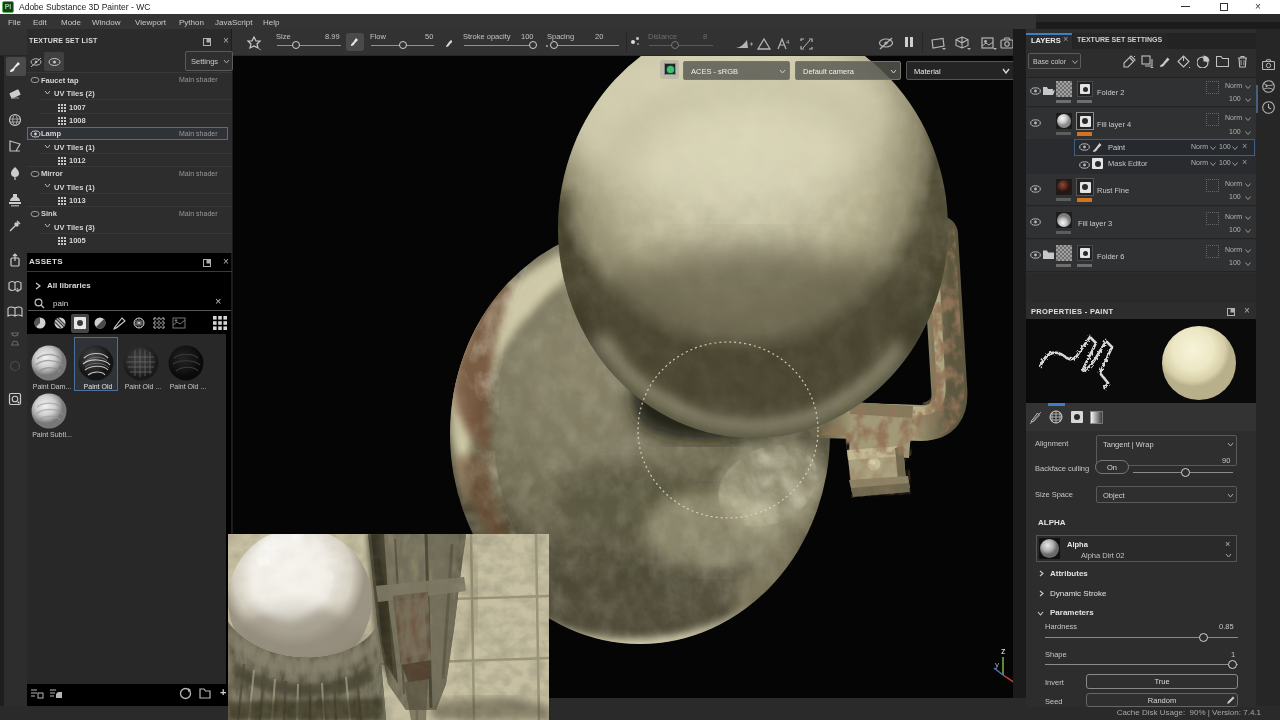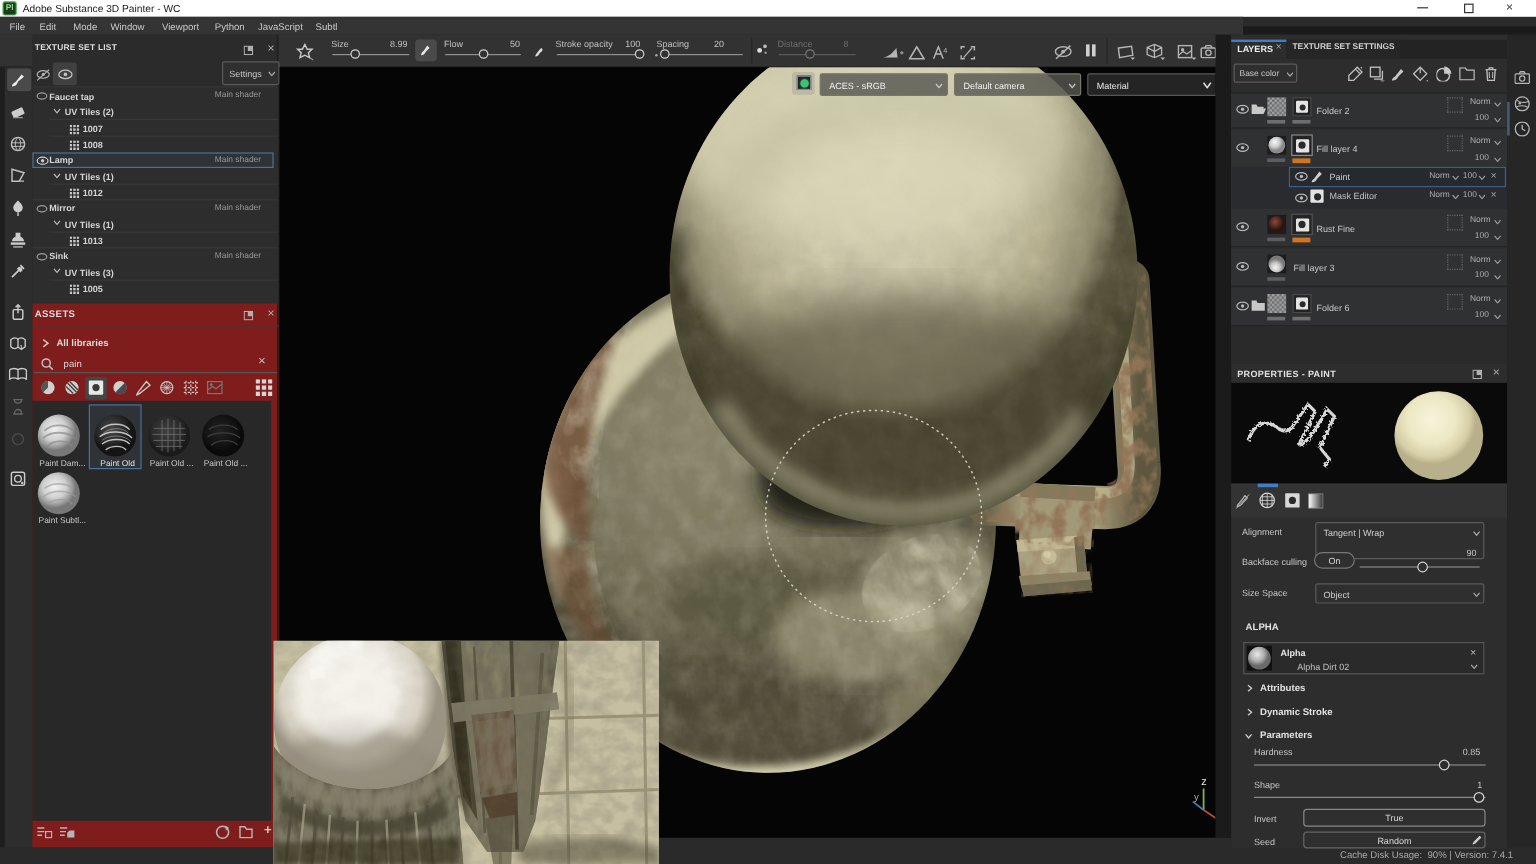--- a/index.html
+++ b/index.html
@@ -19,21 +19,21 @@
 </div>
 
 <div class="a" style="left:0;top:14px;width:1036px;height:15px;background:#343434;z-index:2;color:#c9c9c9;font-size:8px">
   <span class="a" style="left:8px;top:4px">File</span>
   <span class="a" style="left:33px;top:4px">Edit</span>
   <span class="a" style="left:61px;top:4px">Mode</span>
   <span class="a" style="left:92px;top:4px">Window</span>
   <span class="a" style="left:135px;top:4px">Viewport</span>
   <span class="a" style="left:179px;top:4px">Python</span>
   <span class="a" style="left:215px;top:4px">JavaScript</span>
-  <span class="a" style="left:263px;top:4px">Subtl</span>
+  <span class="a" style="left:263px;top:4px">Help</span>
 </div>
 
 <div class="a" id="toolbar" style="left:0;top:29px;width:1280px;height:27px;background:#323232;z-index:2;border-bottom:1px solid #262626;color:#c2c2c2;font-size:7.5px">
   <svg class="a" style="left:246px;top:7px" width="16" height="15" viewBox="0 0 16 15">
       <path d="M8 1 L10 5 L14 5 L11 8 L12 12 L8 10 L4 12 L5 8 L2 5 L6 5 Z" fill="none" stroke="#c8c8c8" stroke-width="1.2"></path>
       <path d="M12 12 l3 2" stroke="#999" stroke-width="1"></path>
     </svg>
   <span class="a" style="left:276px;top:3px">Size</span>
     <span class="a" style="left:325px;top:3px">8.99</span>
   <div class="a" style="left:277px;top:16px;width:64px;height:1px;background:#919191"></div>
@@ -301,21 +301,21 @@
           <rect x="3" y="3" width="2" height="2"></rect>
           <rect x="6" y="3" width="2" height="2"></rect>
           <rect x="0" y="6" width="2" height="2"></rect>
           <rect x="3" y="6" width="2" height="2"></rect>
           <rect x="6" y="6" width="2" height="2"></rect>
         </g>
       </svg>
     <span class="a" style="left:42px;top:163.5px">1005</span>
   </div>
 </div>
-<div class="a" id="assets" style="left:27px;top:253px;width:205px;height:453px;background:#7f1d1d;z-index:2;border-right:1px solid #1e1e1e">
+<div class="a" id="assets" style="left:27px;top:253px;width:205px;height:453px;background:#000000;z-index:2;border-right:1px solid #1e1e1e">
   <div class="a" style="left:2px;top:4px;color:#dcdcdc;font-size:8px;font-weight:bold;letter-spacing:0.3px">ASSETS</div>
   <svg class="a" style="left:176px;top:6px" width="8" height="8" viewBox="0 0 8 8">
       <rect x="0.5" y="0.5" width="7" height="7" fill="none" stroke="#b0b0b0"></rect>
       <rect x="3.5" y="0.5" width="4" height="4" fill="#b0b0b0"></rect>
     </svg>
   <div class="a" style="left:196px;top:3px;color:#b0b0b0;font-size:10px">×</div>
   <div class="a" style="left:0;top:18px;width:205px;height:1px;background:#3a3a3a"></div>
   <svg class="a" style="left:8px;top:29px" width="6" height="8" viewBox="0 0 6 8">
       <path d="M1 1 L5 4 L1 7" stroke="#ccc" fill="none" stroke-width="1.2"></path>
     </svg>
@@ -933,21 +933,21 @@
         <path d="M1 1 L3.5 4 L6 1" stroke="#aaa" fill="none"></path>
       </svg>
   </div>
   <svg class="a" style="left:13px;top:267px" width="5" height="7" viewBox="0 0 5 7">
       <path d="M1 1 L4 3.5 L1 6" stroke="#ccc" fill="none" stroke-width="1.1"></path>
     </svg>
   <div class="a" style="left:24px;top:266px;color:#e2e2e2;font-size:8px;font-weight:bold">Attributes</div>
   <svg class="a" style="left:13px;top:287px" width="5" height="7" viewBox="0 0 5 7">
       <path d="M1 1 L4 3.5 L1 6" stroke="#ccc" fill="none" stroke-width="1.1"></path>
     </svg>
-  <div class="a" style="left:24px;top:286px;color:#e2e2e2;font-size:8px;font-weight:bold">Dynamic Stroke</div>
+  <div class="a" style="left:24px;top:286px;color:#e2e2e2;font-size:8px;font-weight:normal">Dynamic Stroke</div>
   <svg class="a" style="left:11px;top:308px" width="7" height="5" viewBox="0 0 7 5">
       <path d="M1 1 L3.5 4 L6 1" stroke="#ccc" fill="none" stroke-width="1.1"></path>
     </svg>
   <div class="a" style="left:24px;top:305px;color:#e2e2e2;font-size:8px;font-weight:bold">Parameters</div>
   <div class="a" style="left:19px;top:319px;color:#c5c5c5;font-size:7.5px">Hardness</div>
   <div class="a" style="left:193px;top:319px;color:#c5c5c5;font-size:7.5px">0.85</div>
   <div class="a" style="left:19px;top:334px;width:193px;height:1px;background:#8a8a8a"></div>
   <div class="a" style="left:173px;top:329.5px;width:9px;height:9px;border:1.3px solid #d5d5d5;border-radius:50%;background:#2d2d2d"></div>
   <div class="a" style="left:19px;top:347px;color:#c5c5c5;font-size:7.5px">Shape</div>
   <div class="a" style="left:205px;top:347px;color:#c5c5c5;font-size:7.5px">1</div>

